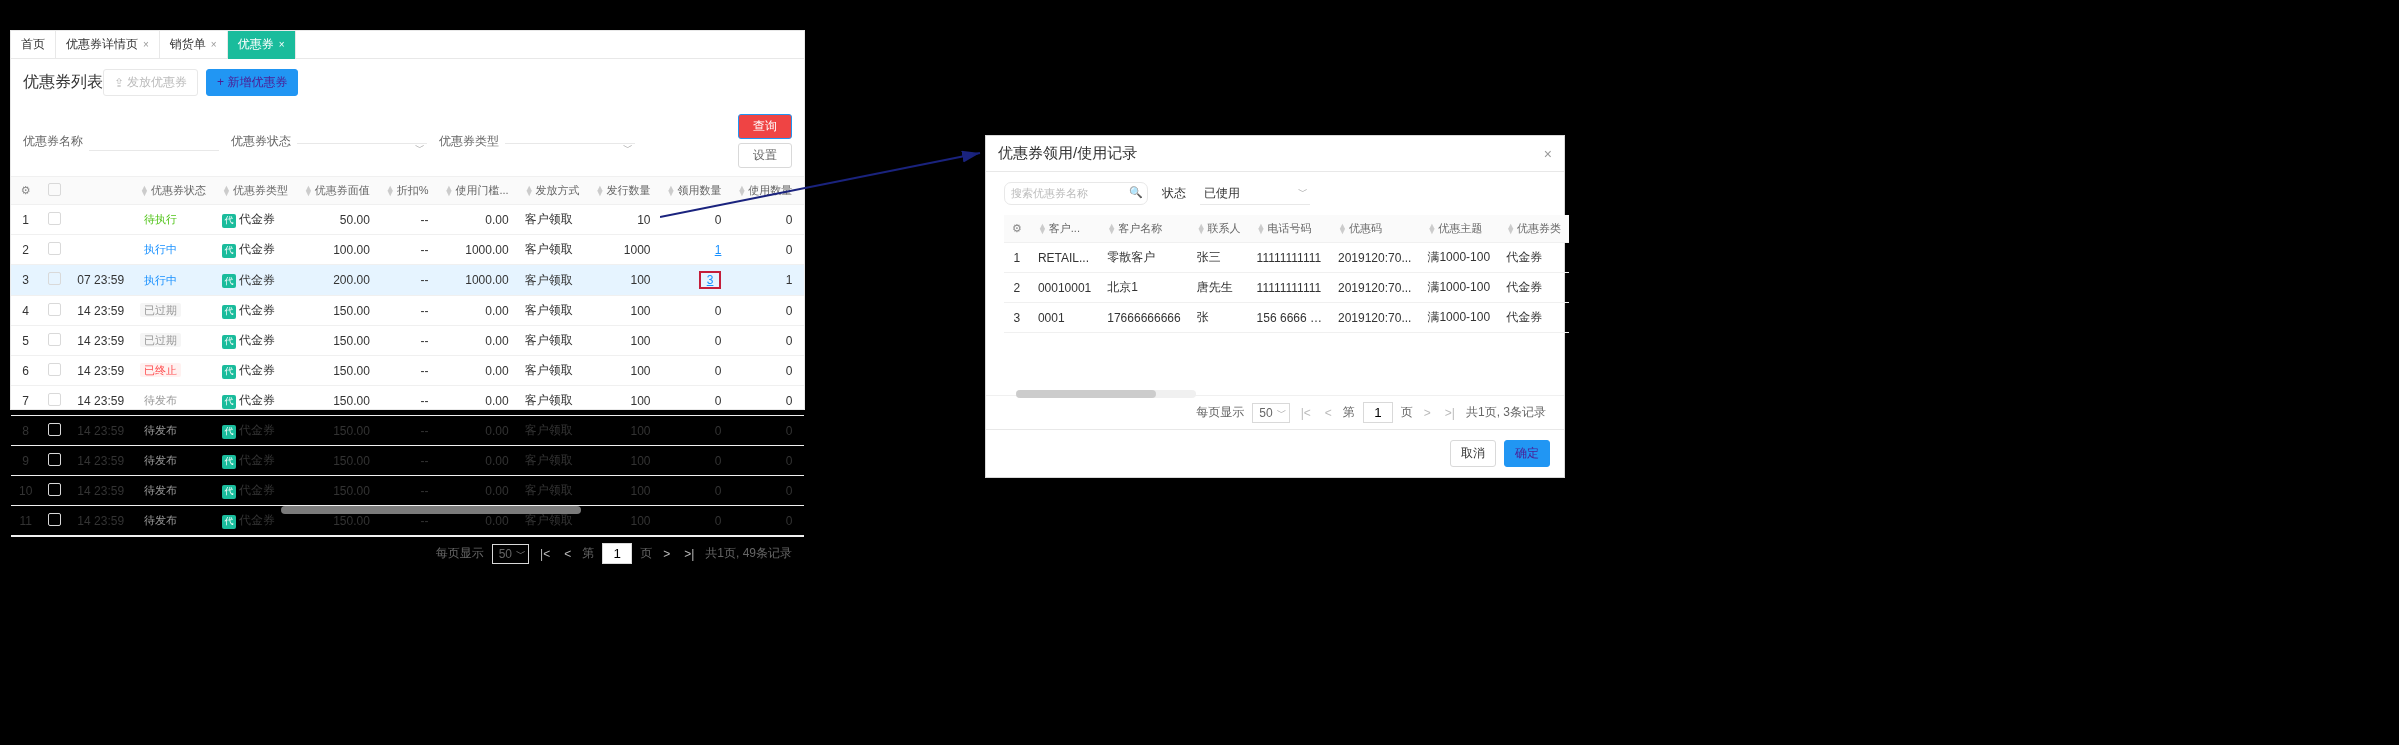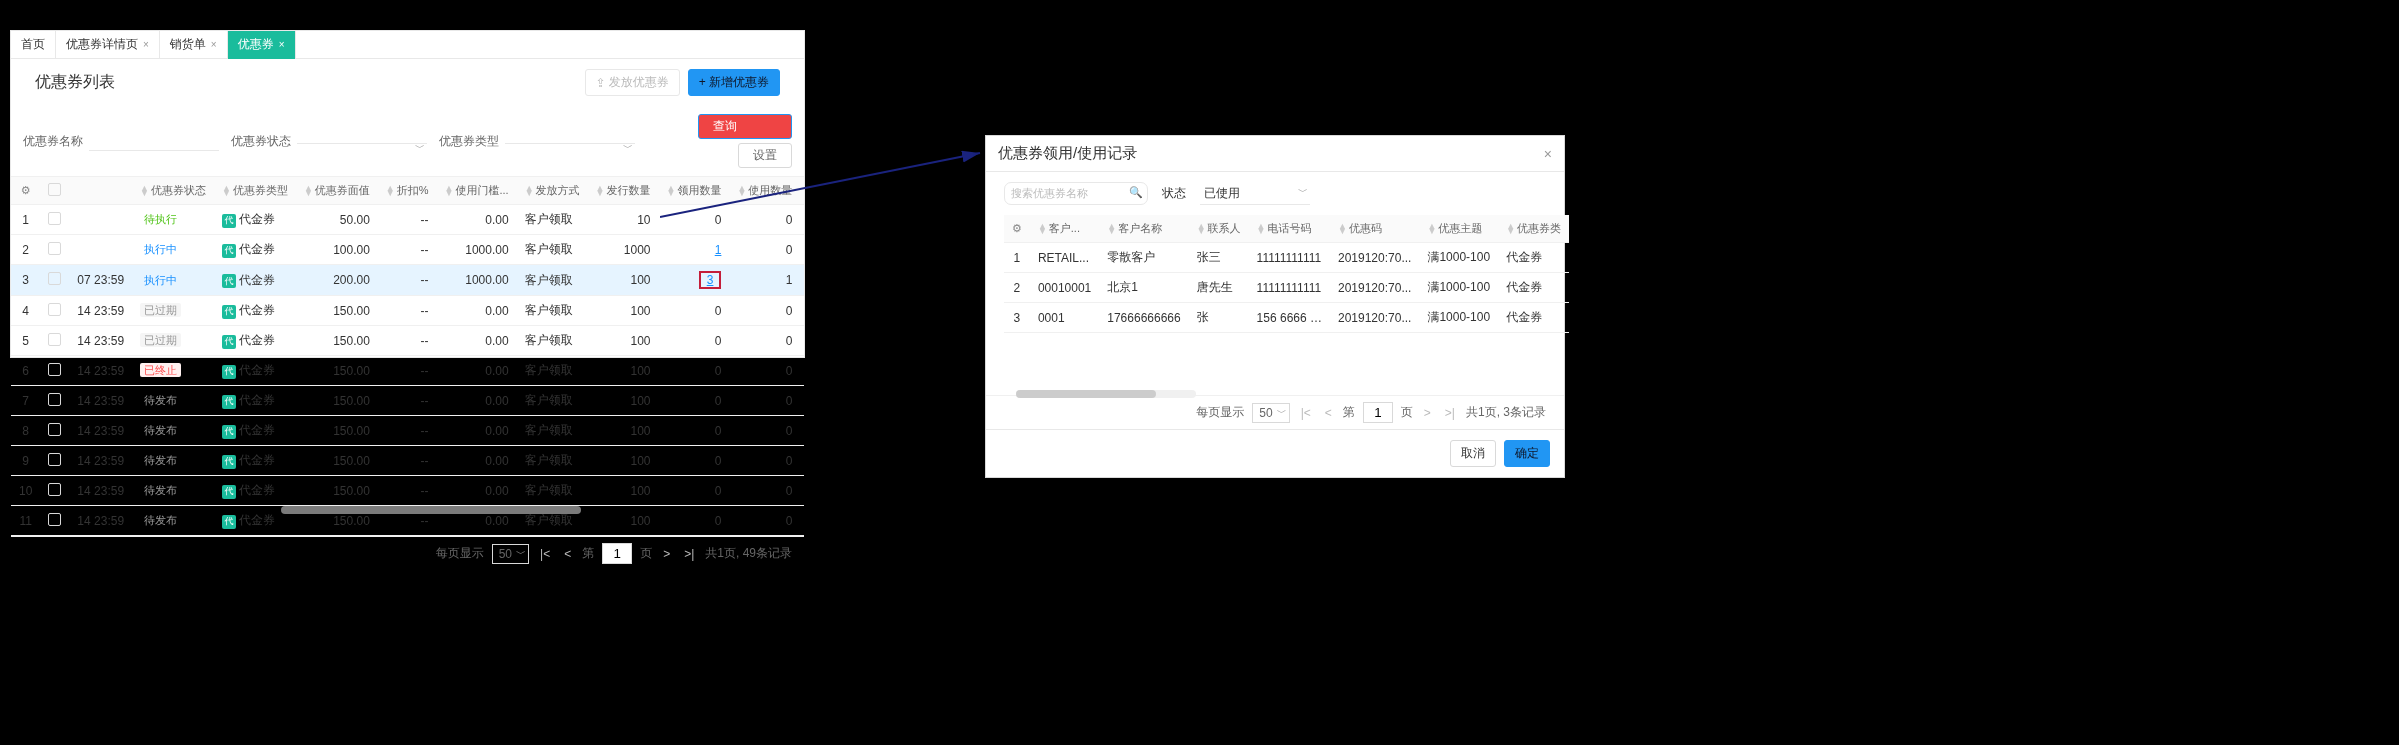--- a/index.html
+++ b/index.html
@@ -1,38 +1,38 @@
 <!DOCTYPE html>
 <html><head>
 <meta charset="utf-8">
 <style>
 * { margin: 0; padding: 0; box-sizing: border-box; }
 body { font-family: -apple-system, "Microsoft YaHei", sans-serif; font-size: 12px; background: #000; color: #333; width: 2399px; height: 745px; position: relative; }
 .panel { background: #fff; position: absolute; }
-.main-panel { left: 10px; top: 30px; width: 795px; height: 328px; border: 1px solid #e8e8e8; }
+.main-panel { left: 10px; top: 30px; width: 795px; height: 380px; border: 1px solid #e8e8e8; }
 .tabs { display: flex; border-bottom: 1px solid #e8e8e8; height: 28px; align-items: center; }
 .tab { padding: 0 10px; height: 28px; display: flex; align-items: center; gap: 5px; border-right: 1px solid #e8e8e8; cursor: pointer; font-size: 12px; }
 .tab.active { background: #1abc9c; color: #fff; }
 .tab .close { font-size: 10px; color: #999; }
 .tab.active .close { color: #fff; }
-.header-row { display: flex; justify-content: space-between; align-items: center; padding: 10px 24px; }
+.header-row { display: flex; align-items: center; padding: 10px 12px; }
 .page-title { font-size: 16px; font-weight: 500; }
 .header-actions { display: flex; gap: 8px; align-items: center; }
 .btn { padding: 4px 10px; border: 1px solid #d9d9d9; background: #fff; border-radius: 3px; cursor: pointer; font-size: 12px; display: inline-flex; align-items: center; gap: 3px; }
-.btn.primary { background: #2196f3; color: #0f172a; border-color: #2196f3; }
+.btn.primary { background: #2196f3; color: #4c1d95; border-color: #2196f3; }
 .btn.disabled { color: #bbb; border-color: #e8e8e8; cursor: not-allowed; }
 .filters { display: flex; align-items: center; padding: 8px 12px; gap: 12px; border-bottom: 1px solid #f0f0f0; }
 .filter-item { display: flex; align-items: center; gap: 6px; }
 .filter-label { color: #666; white-space: nowrap; }
 .filter-input { border: none; border-bottom: 1px solid #e8e8e8; padding: 2px 4px; width: 130px; }
 .filter-select { border: none; border-bottom: 1px solid #e8e8e8; padding: 2px 18px 2px 4px; width: 130px; position: relative; color: #999; }
 .chevron-down { position: absolute; right: 2px; color: #999; font-size: 10px; }
 .filter-btns { margin-left: auto; display: flex; flex-direction: column; gap: 4px; }
 .btn.search { background: #ef4444; color: #fff; border-color: #2196f3; padding: 3px 14px; }
-.btn.settings { padding: 3px 14px; color: #666; margin-left: 40px; }
+.btn.settings { padding: 3px 14px; color: #666; }
 .table-wrap { overflow: auto; position: relative; }
 table { border-collapse: collapse; width: 100%; font-size: 12px; }
 th, td { padding: 6px 8px; text-align: left; border-bottom: 1px solid #f0f0f0; white-space: nowrap; }
 th { background: #fafafa; font-weight: 500; color: #666; font-size: 11px; position: relative; }
 th .sort { color: #ccc; font-size: 9px; margin-right: 2px; display: inline-block; line-height: 5px; vertical-align: middle; }
 .num-col { text-align: right; }
 .center-col { text-align: center; }
 .checkbox { width: 13px; height: 13px; border: 1px solid #d9d9d9; display: inline-block; border-radius: 2px; }
 .gear-icon { color: #888; }
 .status-badge { padding: 1px 4px; border-radius: 2px; font-size: 11px; }

